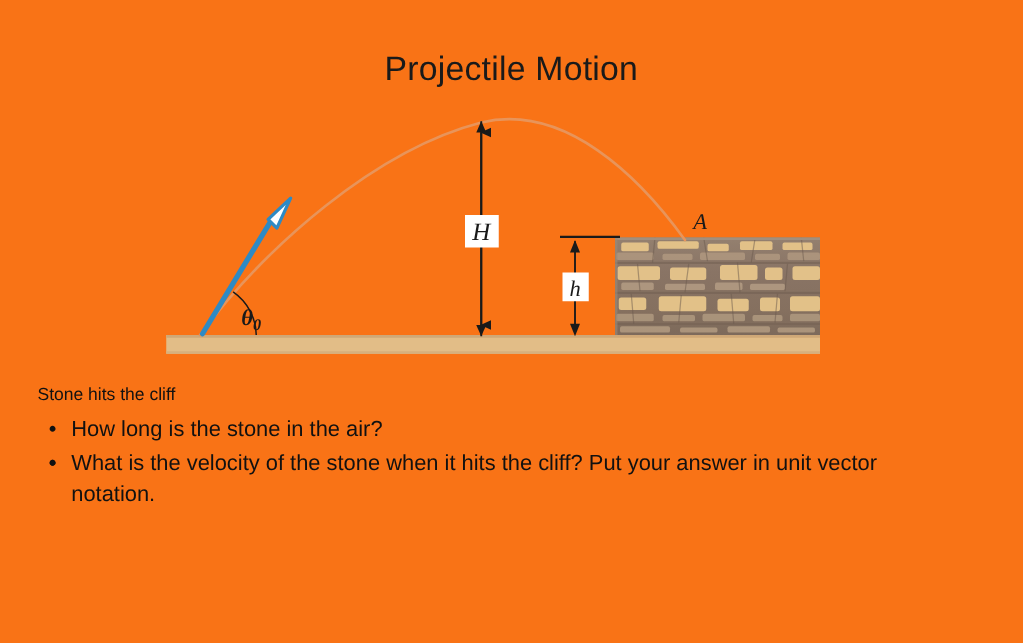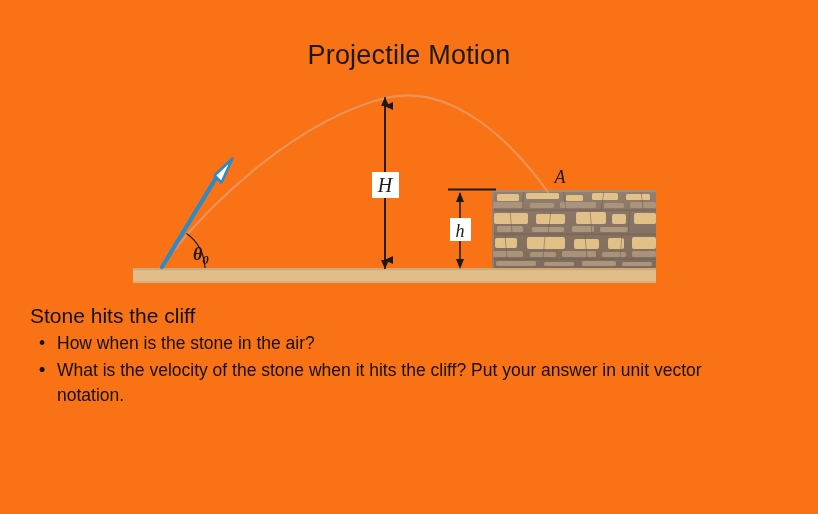--- a/index.html
+++ b/index.html
@@ -47,21 +47,21 @@
     position: absolute;
     left: 30px;
     top: 303px;
     width: 740px;
     font-size: 17.5px;
     line-height: 25px;
     color: #111111;
   }
   #lead {
     margin: 0 0 3px 0;
-    font-size: 21px;
+    font-size: 14px;
     line-height: 25px;
   }
   ul.bullets {
     list-style: none;
     margin: 0;
     padding: 0;
   }
   ul.bullets li {
     position: relative;
     padding-left: 27px;
@@ -224,21 +224,21 @@
       <path d="M205,188 A 43,43 0 0 0 186.5,153.5" fill="none" stroke="#1a1a1a" stroke-width="1.2"></path>
       <text x="193" y="180" class="math-label" font-size="18" fill="#1a1a1a" font-family="Liberation Serif, serif" font-style="italic" font-weight="bold">θ<tspan font-size="13" dy="4">0</tspan></text>
     </svg>
   </div>
 
   <div id="body-text">
     <p id="lead">Stone hits the cliff</p>
     <ul class="bullets">
       <li>
         <span class="bdot">•</span>
-        <span>How when is the stone in the air?</span>
+        <span>How long is the stone in the air?</span>
       </li>
       <li>
         <span class="bdot">•</span>
       </li>
       <li>
         <span class="bdot">•</span>
         <span>What is the velocity of the stone when it hits the cliff? Put your answer in unit vector notation.</span>
       </li>
     </ul>
   </div>

